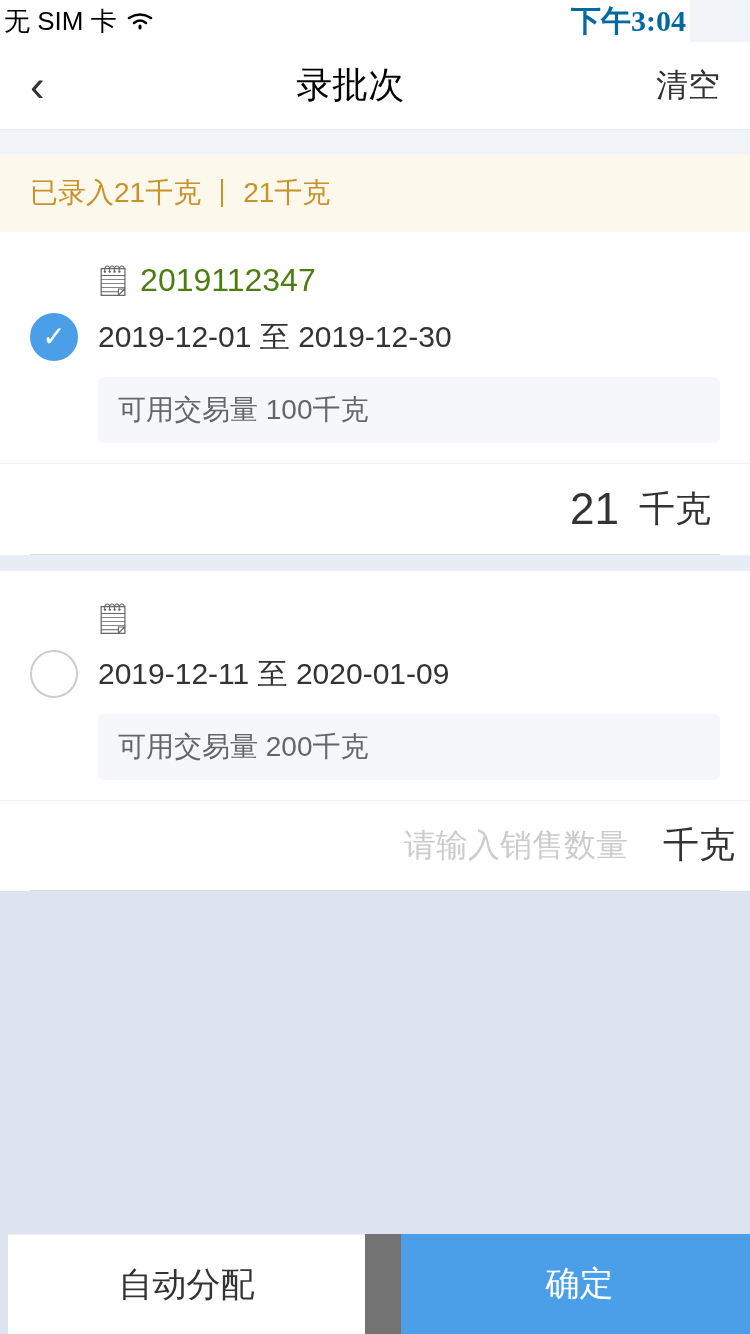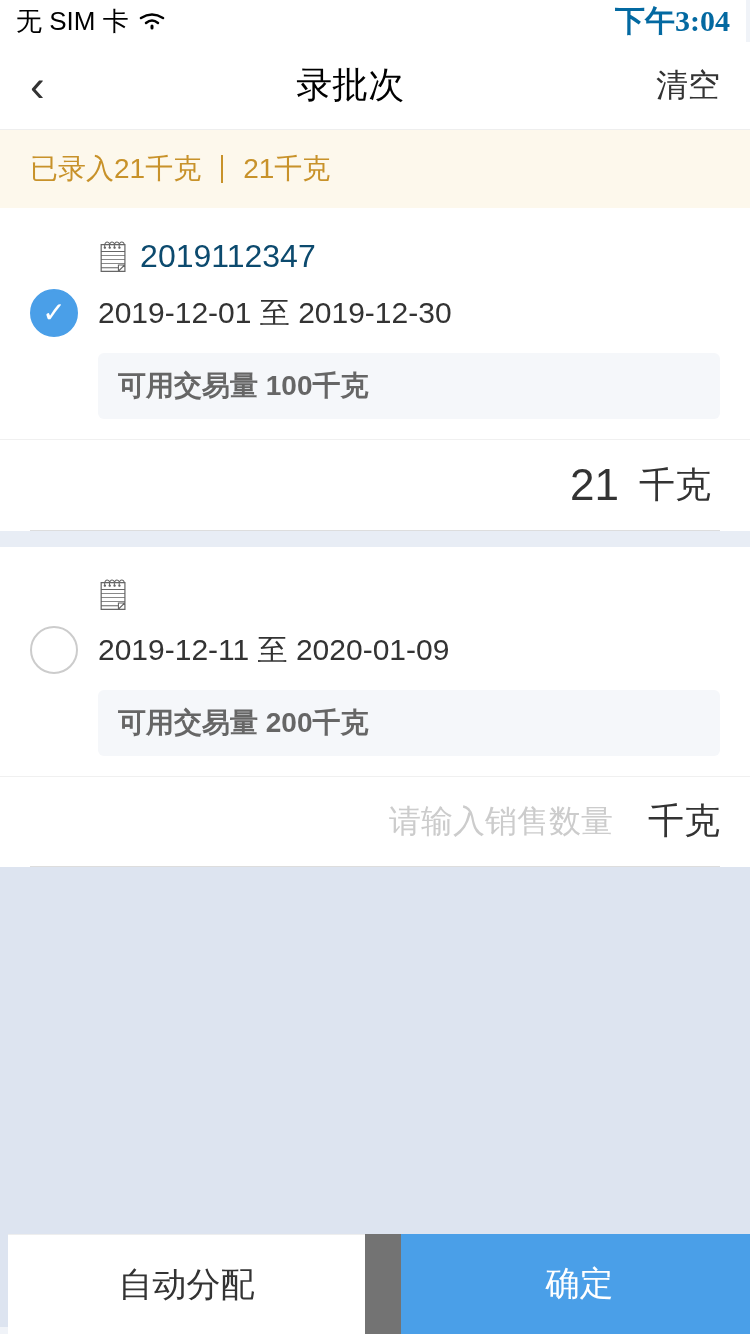--- a/index.html
+++ b/index.html
@@ -8,27 +8,27 @@
       width: 750px;
       min-height: 1334px;
       font-family: -apple-system, 'PingFang SC', 'Helvetica Neue', Arial, sans-serif;
       background: #f0f3f8;
       position: relative;
       overflow-x: hidden;
     }
 
     
     .status-bar {
-      width: 746px;
+      width: 690px;
       height: 42px;
       background: #fff;
       display: flex;
       align-items: center;
       justify-content: space-between;
-      padding: 0 16px;
+      padding: 0 4px;
       font-size: 28px;
       gap: 48px;
     }
     .status-left {
       display: flex;
       align-items: center;
       gap: 8px;
       font-size: 26px;
       color: #000;
     }
@@ -75,20 +75,21 @@
       cursor: pointer;
     }
 
     
     .summary-banner {
       background: #fdf8ec;
       padding: 20px 30px;
       display: flex;
       align-items: center;
       gap: 0;
+      margin-top: 24px;
     }
     .summary-text {
       font-size: 28px;
       color: #c8922a;
     }
     .summary-divider {
       width: 2px;
       height: 28px;
       background: #c8922a;
       margin: 0 20px;
@@ -108,21 +109,21 @@
       gap: 8px;
       margin-bottom: 14px;
       margin-left: 64px;
     }
     .batch-id-icon {
       font-size: 30px;
       color: #666;
     }
     .batch-id-text {
       font-size: 32px;
-      color: #0c4a6e;
+      color: #4d7c0f;
       font-weight: 500;
     }
     .batch-date-row {
       display: flex;
       align-items: center;
       gap: 20px;
       margin-bottom: 16px;
     }
     .radio-circle {
       width: 48px;
@@ -148,21 +149,20 @@
       font-size: 30px;
       color: #333;
     }
     .batch-volume-row {
       margin-left: 68px;
       background: #f5f7fa;
       border-radius: 6px;
       padding: 14px 20px;
       font-size: 28px;
       color: #666;
-      font-weight: bold;
     }
 
     
     .quantity-row {
       background: #fff;
       padding: 20px 39px;
       display: flex;
       align-items: center;
       justify-content: flex-end;
       gap: 20px;
@@ -172,21 +172,21 @@
       font-size: 44px;
       font-weight: 400;
       color: #333;
     }
     .quantity-unit {
       font-size: 36px;
       color: #333;
     }
     .quantity-input-row {
       background: #fff;
-      padding: 20px 30px;
+      padding: 20px 15px;
       display: flex;
       align-items: center;
       justify-content: flex-end;
       gap: 20px;
       border-top: 1px solid #f0f0f0;
     }
     .quantity-input {
       font-size: 32px;
       color: #ccc;
       border: none;

